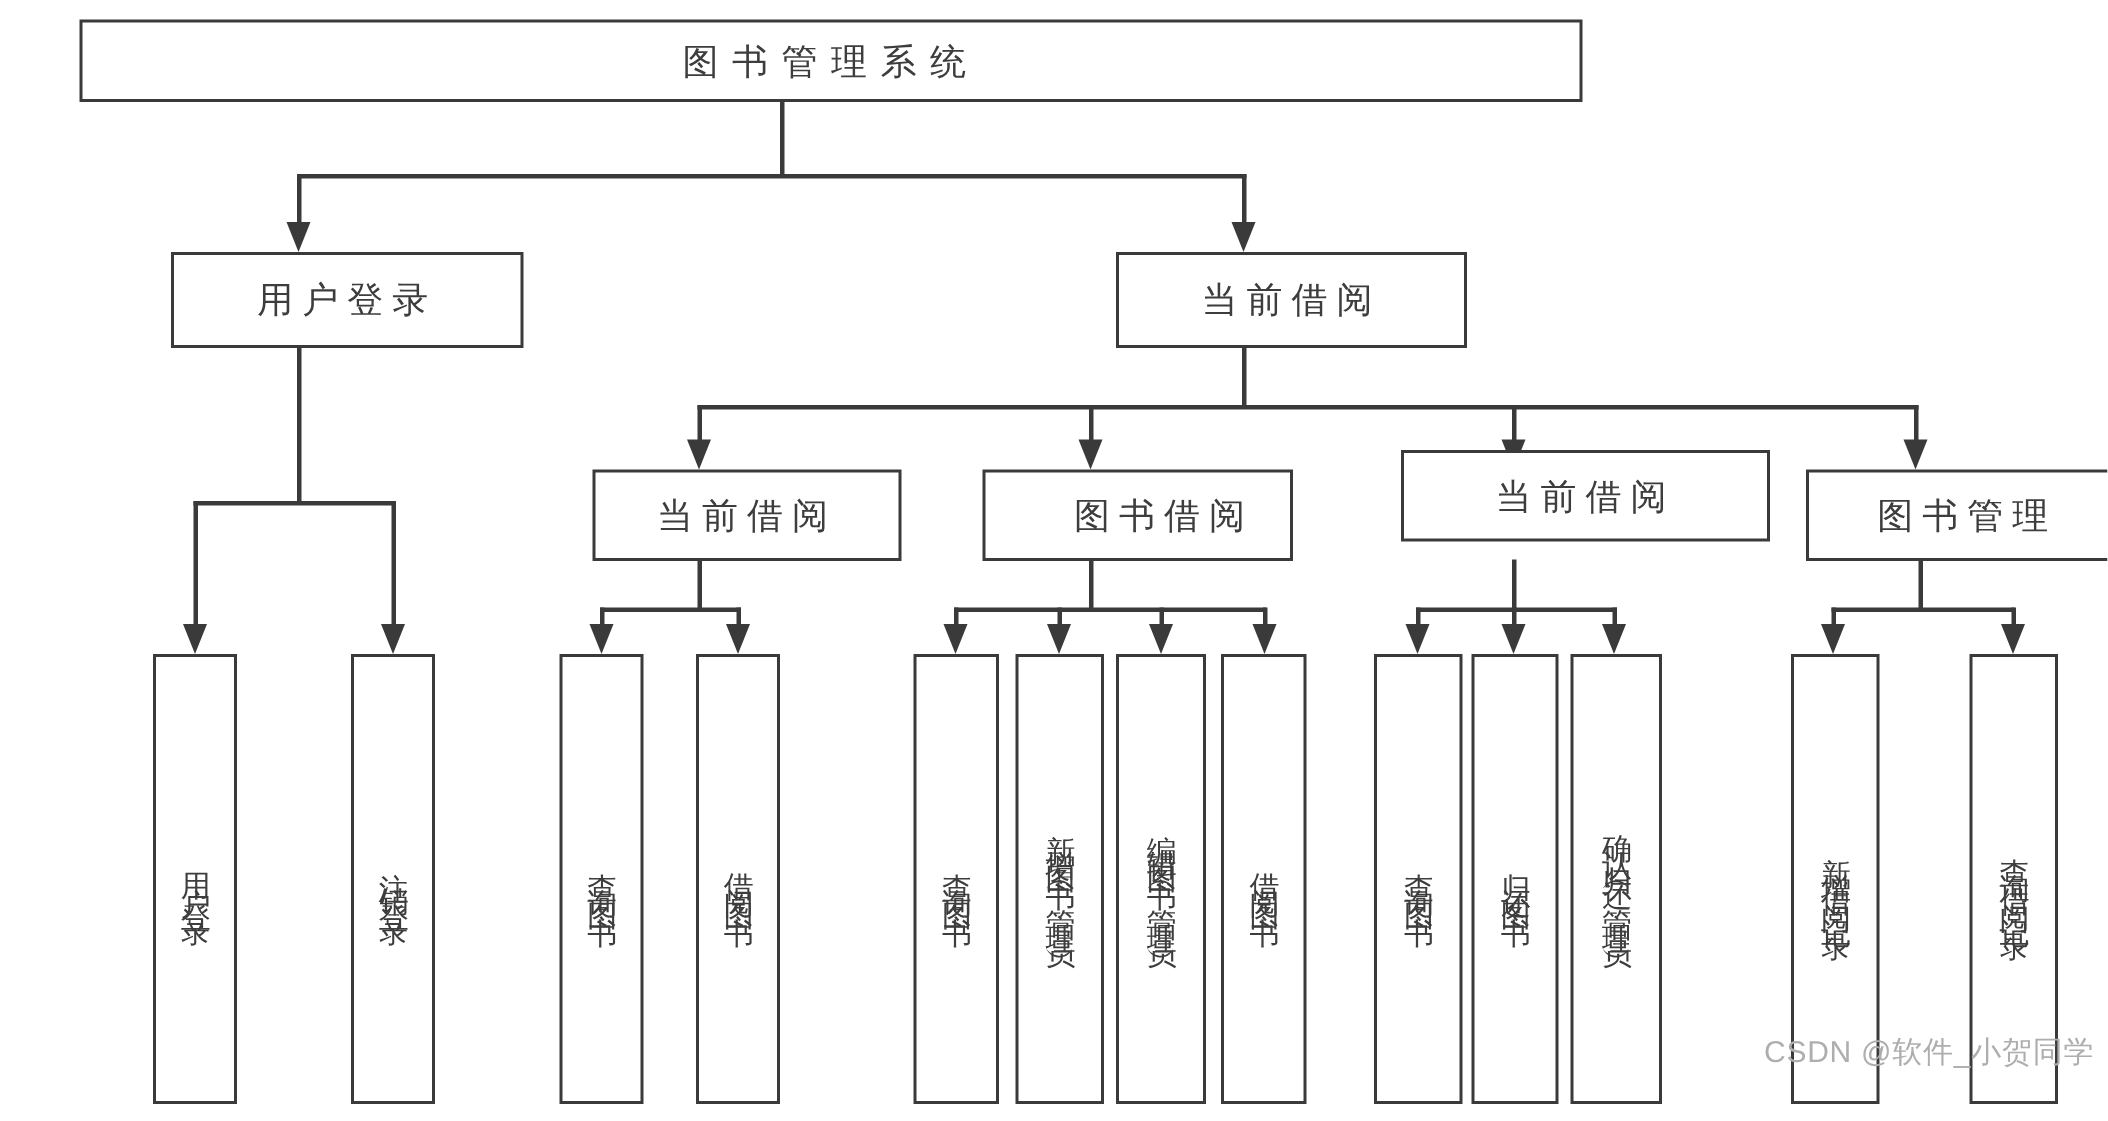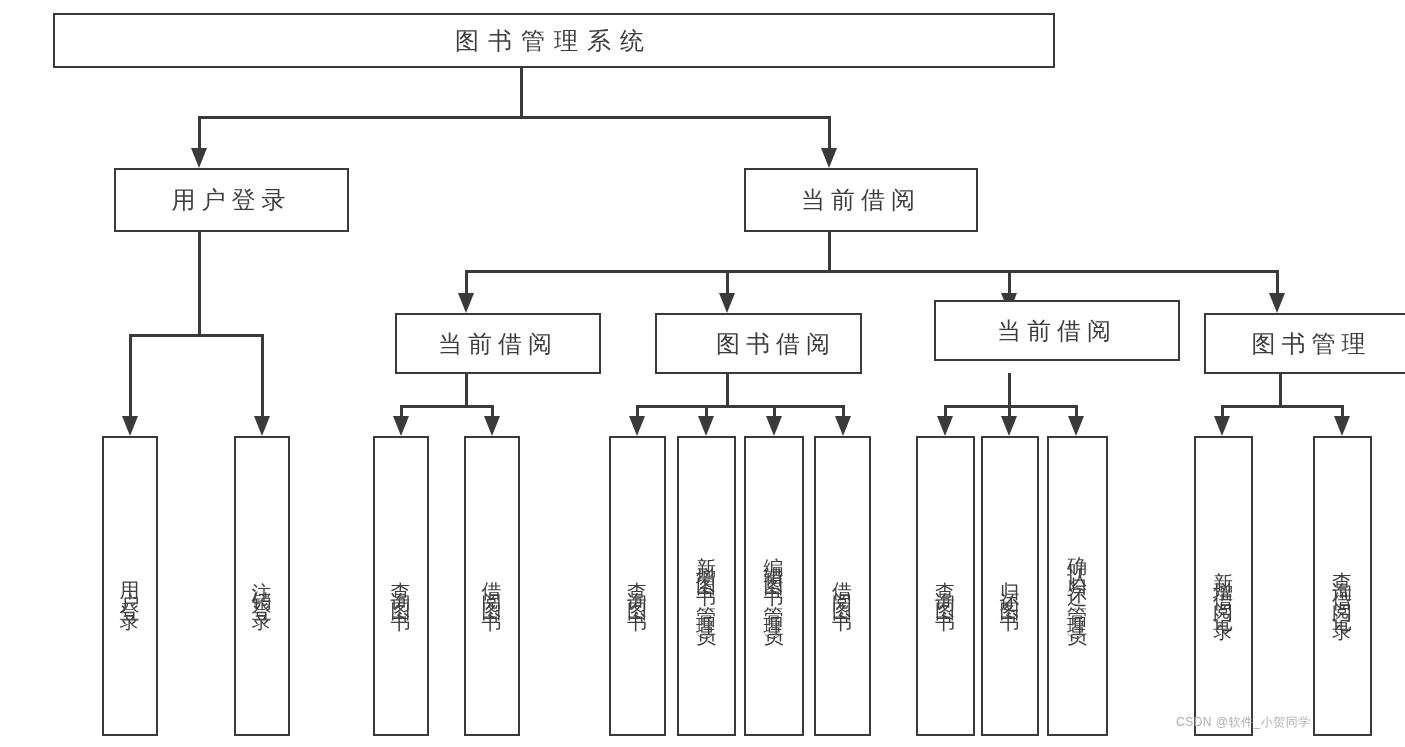--- a/index.html
+++ b/index.html
@@ -30,22 +30,22 @@
     white-space:nowrap;
   }
   .hline { position:absolute; height:2.5px; background:var(--line); z-index:1; }
   .vline { position:absolute; width:2.5px;  background:var(--line); z-index:1; }
   .arr {
     position:absolute; width:0; height:0; z-index:1;
     border-left:8px solid transparent; border-right:8px solid transparent;
     border-top:20px solid var(--line);
   }
   .watermark {
-    position:absolute; left:1176px; top:714px; z-index:6;
-    font-size:12px; letter-spacing:0.5px; color:#aeaeae;
+    position:absolute; left:1176px; top:688px; z-index:6;
+    font-size:20px; letter-spacing:0.5px; color:#aeaeae;
   }
 </style>
 </head>
 <body>
 
 <div class="stage">
 
   <div class="box root-box" style="left:21px;top:13px;width:1002px;height:55px;">
     <span>图书管理系统</span>
   </div>

